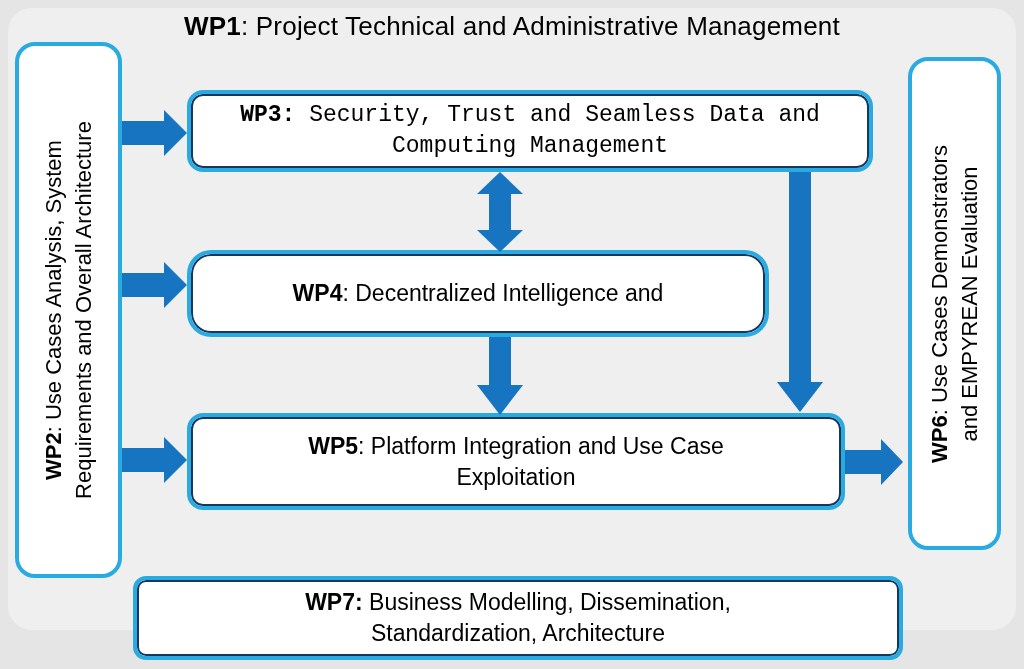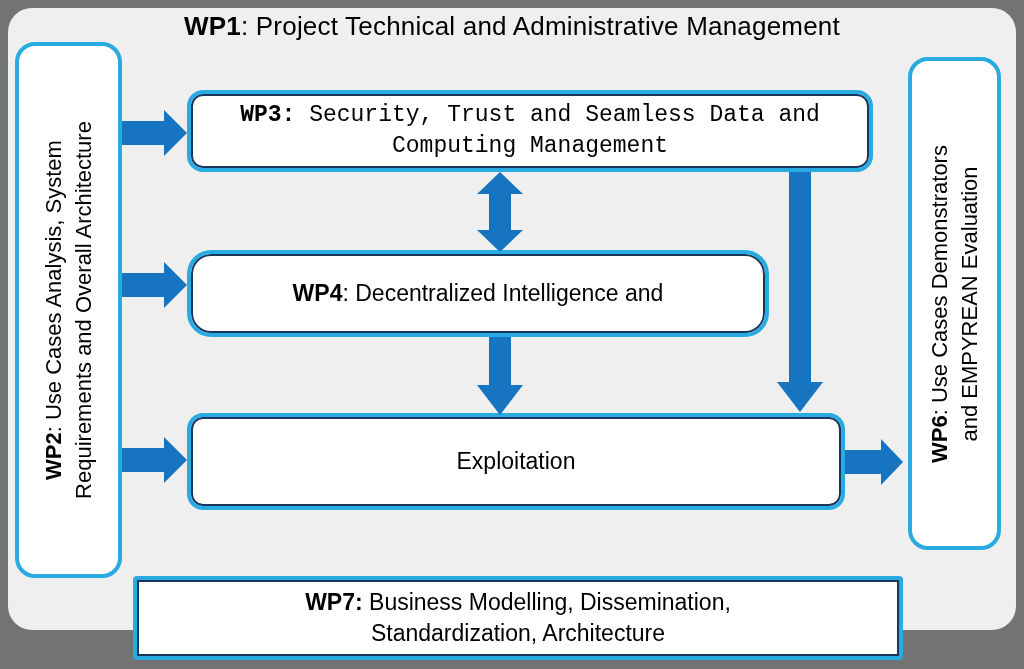--- a/index.html
+++ b/index.html
@@ -1,18 +1,18 @@
 <!DOCTYPE html>
 <html style="--page-bg: #ffffff; --container-fill: #efefef; --box-border: #29abe2; --box-inner-border: #17375e; --arrow: #1674c0; --text: #000000;"><head>
 <meta charset="utf-8">
 <style>
   html,body { margin:0; padding:0; background:#ffffff; }
   #canvas {
     position:relative; width:1024px; height:669px; overflow:hidden;
-    background:#737373; font-family:"Liberation Sans", sans-serif; color:var(--text, #000);
+    background:#e5e5e5; font-family:"Liberation Sans", sans-serif; color:var(--text, #000);
   }
   * { box-sizing:border-box; }
 
   .wp1-container {
     position:absolute; left:8px; top:8px; width:1008px; height:622px;
     background:var(--container-fill, #efefef); border-radius:24px;
   }
 
   .wp1-title {
     position:absolute; left:8px; top:11px; width:1008px;
@@ -25,21 +25,21 @@
     border:4px solid var(--box-border, #29abe2);
     display:flex; align-items:center; justify-content:center;
     text-align:center; font-size:23px; line-height:31px;
   }
   .inner-line { box-shadow: inset 0 0 0 2px var(--box-inner-border, #17375e); }
   .line { white-space:nowrap; }
 
   .wp3-box { left:187px; top:90px;  width:686px; height:82px; border-radius:16px;font-family:Liberation Mono, monospace; }
   .wp4-box { left:187px; top:250px; width:582px; height:87px; border-radius:24px; }
   .wp5-box { left:187px; top:413px; width:658px; height:97px; border-radius:16px; }
-  .wp7-box { left:133px; top:576px; width:770px; height:84px; border-radius:4px;justify-content:center; }
+  .wp7-box { left:133px; top:576px; width:770px; height:84px; border-radius:13px;justify-content:center; }
 
   .wp2-box { left:15px;  top:42px; width:107px; height:536px; border-radius:20px; }
   .wp6-box { left:908px; top:57px; width:93px;  height:493px; border-radius:20px; }
 
   .vtext {
     position:absolute; top:50%; left:50%;
     transform: translate(-50%,-50%) rotate(-90deg);
     text-align:center; font-size:22px; line-height:30px; white-space:nowrap;
   }
 
@@ -85,20 +85,21 @@
   </div>
 
   <div class="wpbox inner-line wp4-box">
     <div>
       <div class="line"><span class="b">WP4</span><span>: Decentralized Intelligence and</span></div>
     </div>
   </div>
 
   <div class="wpbox inner-line wp5-box">
     <div>
+      <div class="line"><span class="b">WP5</span><span>: Platform Integration and Use Case</span></div>
       <div class="line">Exploitation</div>
     </div>
   </div>
 
   <div class="wpbox inner-line wp7-box">
     <div>
       <div class="line"><span class="b">WP7:</span><span> Business Modelling, Dissemination,</span></div>
       <div class="line">Standardization, Architecture</div>
     </div>
   </div>

